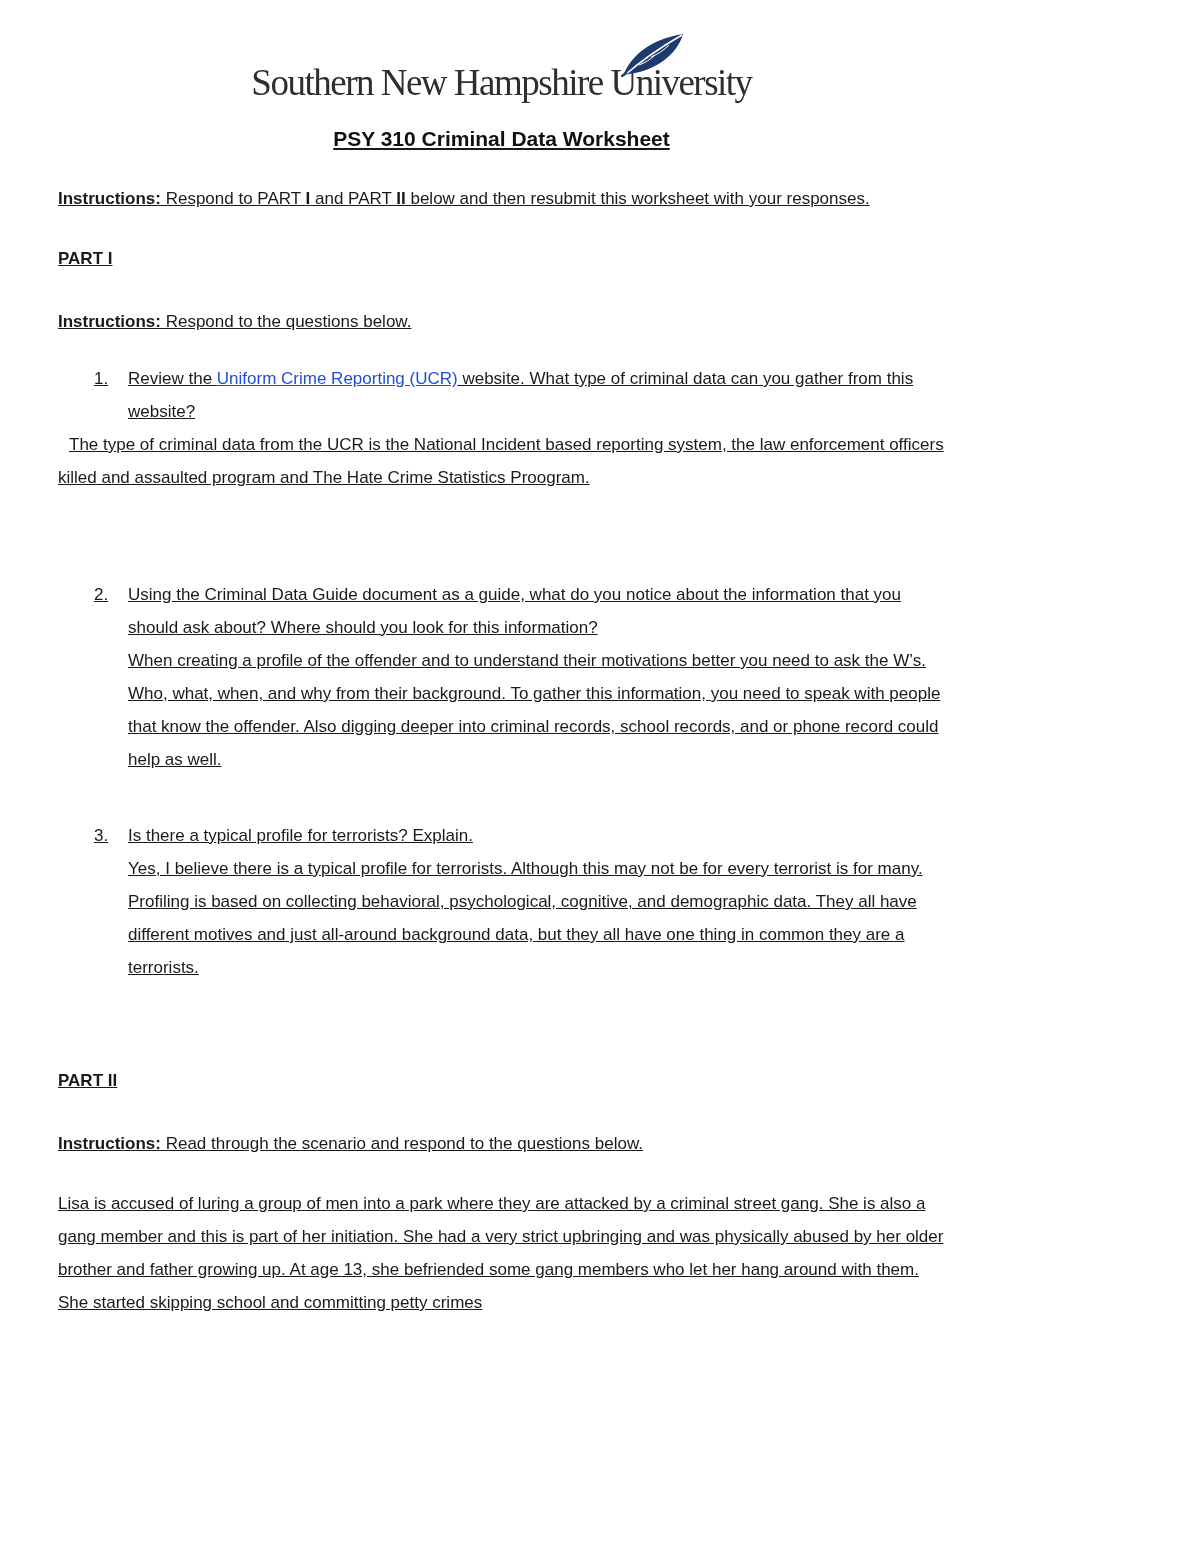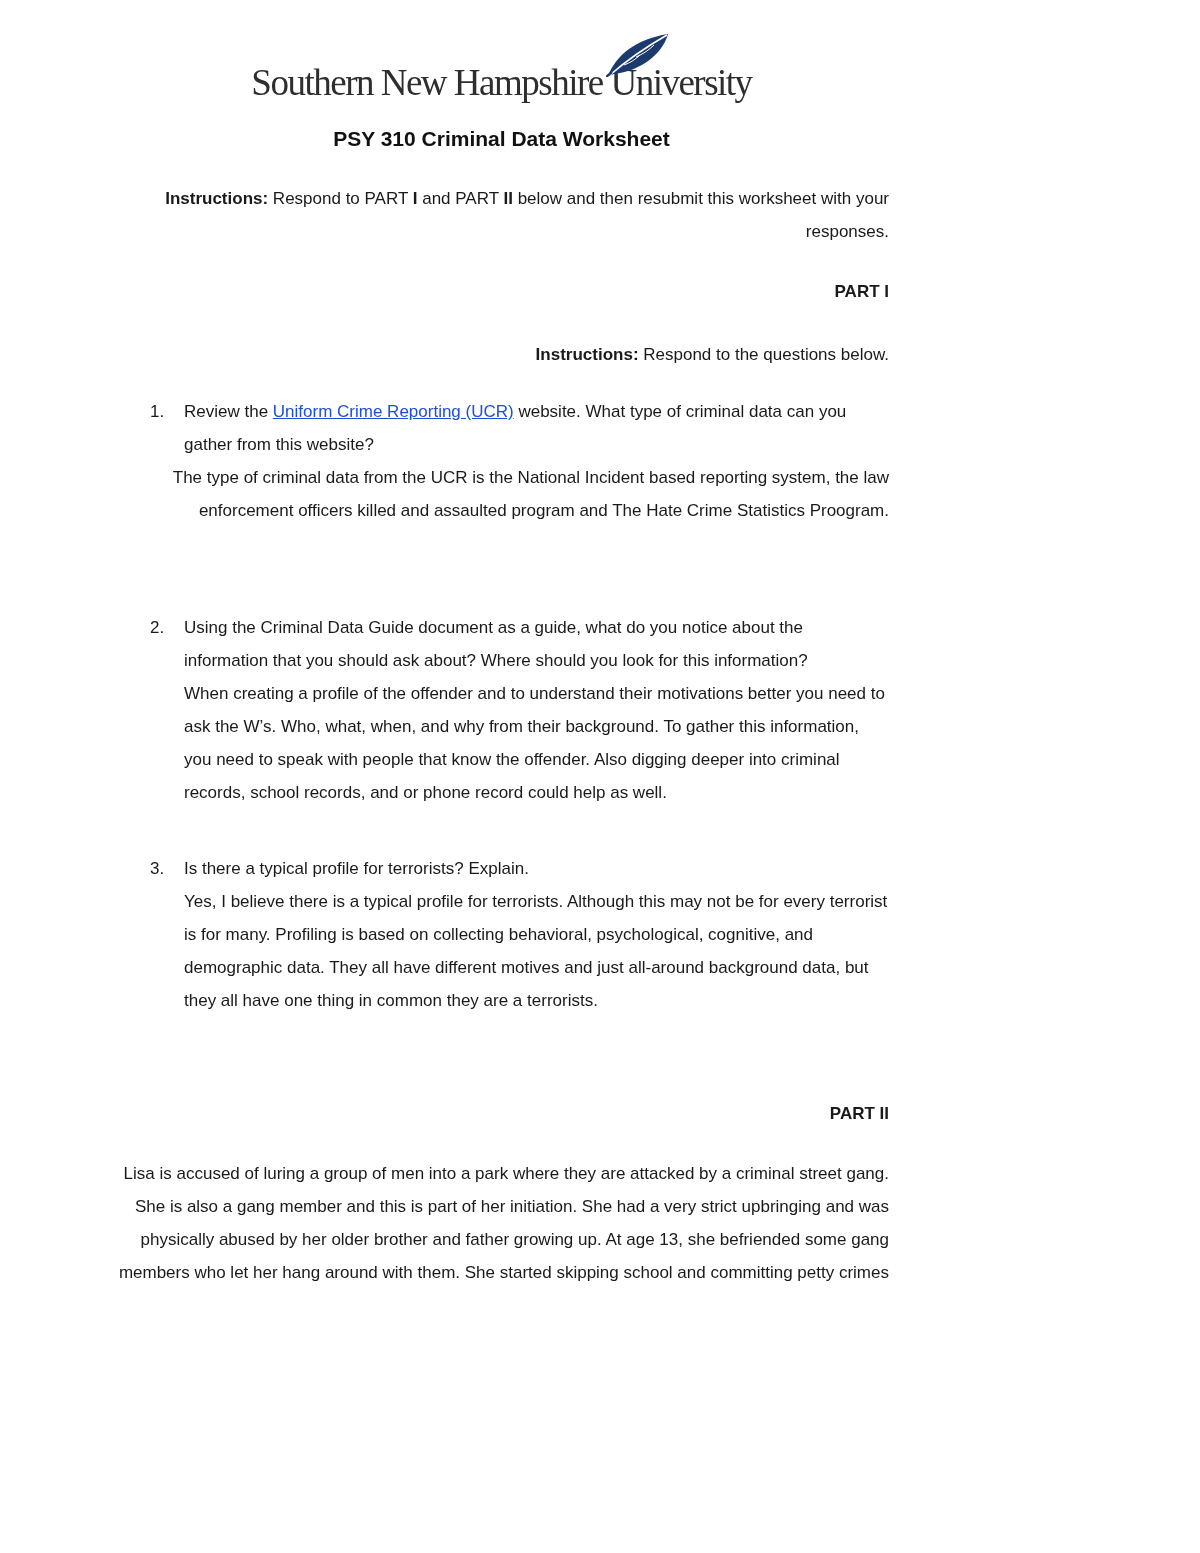--- a/index.html
+++ b/index.html
@@ -10,23 +10,24 @@
   body {
     width: 1200px;
     height: 1553px;
     font-family: "Liberation Sans", sans-serif;
     font-size: 17px;
     color: #1a1a1a;
     line-height: 33px;
     overflow: hidden;
   }
   .page {
-    padding: 0 114px;
+    padding: 0 58px;
     box-sizing: border-box;
     width: 1003px;
+    text-decoration: underline;
   }
   
   .logo-wrap {
     margin-top: 56px;
     position: relative;
     text-align: center;
     height: 54px;
     line-height: 54px;
   }
   .logo-text {
@@ -46,21 +47,21 @@
   }
   .doc-title {
     margin-top: 14px;
     text-align: center;
     font-weight: bold;
     font-size: 21px;
     line-height: 30px;
     color: #111111;
   }
   
-  p { margin: 0; text-align: right; }
+  p { margin: 0; }
   .bold { font-weight: bold; }
   .intro            { margin-top: 28px; }
   .part-heading     { font-weight: bold; font-size: 17px; }
   .part1-heading    { margin-top: 27px; }
   .part1-instr      { margin-top: 30px; }
   .part2-heading    { margin-top: 80px; }
   .part2-instr      { margin-top: 30px; }
   .scenario         { margin-top: 27px; }
   
   .qitem {
@@ -131,16 +132,19 @@
   <div class="qitem q3">
     <span class="qnum">3.</span>
     <div class="qbody">
       <div>Is there a typical profile for terrorists? Explain.</div>
       <div>Yes, I believe there is a typical profile for terrorists. Although this may not be for every terrorist is for many. Profiling is based on collecting behavioral, psychological, cognitive, and demographic data. They all have different motives and just all-around background data, but they all have one thing in common they are a terrorists.</div>
     </div>
   </div>
 
   <p class="part-heading part2-heading">PART II</p>
 
+  <p class="part2-instr">
+    <span class="bold">Instructions:</span><span> Read through the scenario and respond to the questions below.</span>
+  </p>
 
   <p class="scenario">Lisa is accused of luring a group of men into a park where they are attacked by a criminal street gang. She is also a gang member and this is part of her initiation. She had a very strict upbringing and was physically abused by her older brother and father growing up. At age 13, she befriended some gang members who let her hang around with them. She started skipping school and committing petty crimes</p>
 
 </div>
 
 </body></html>

